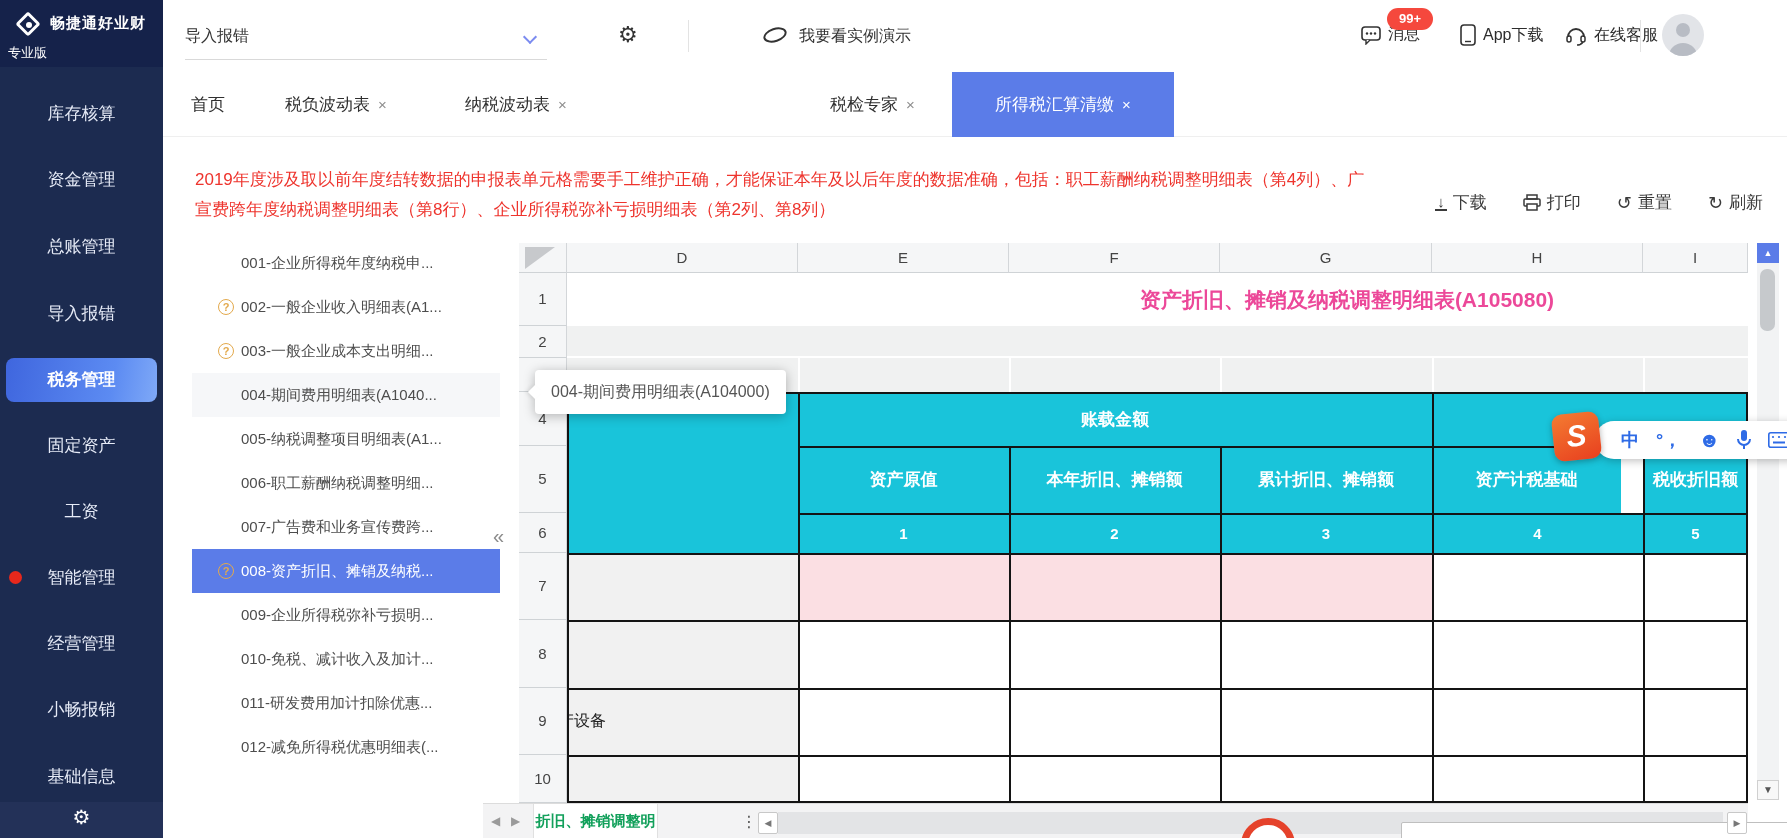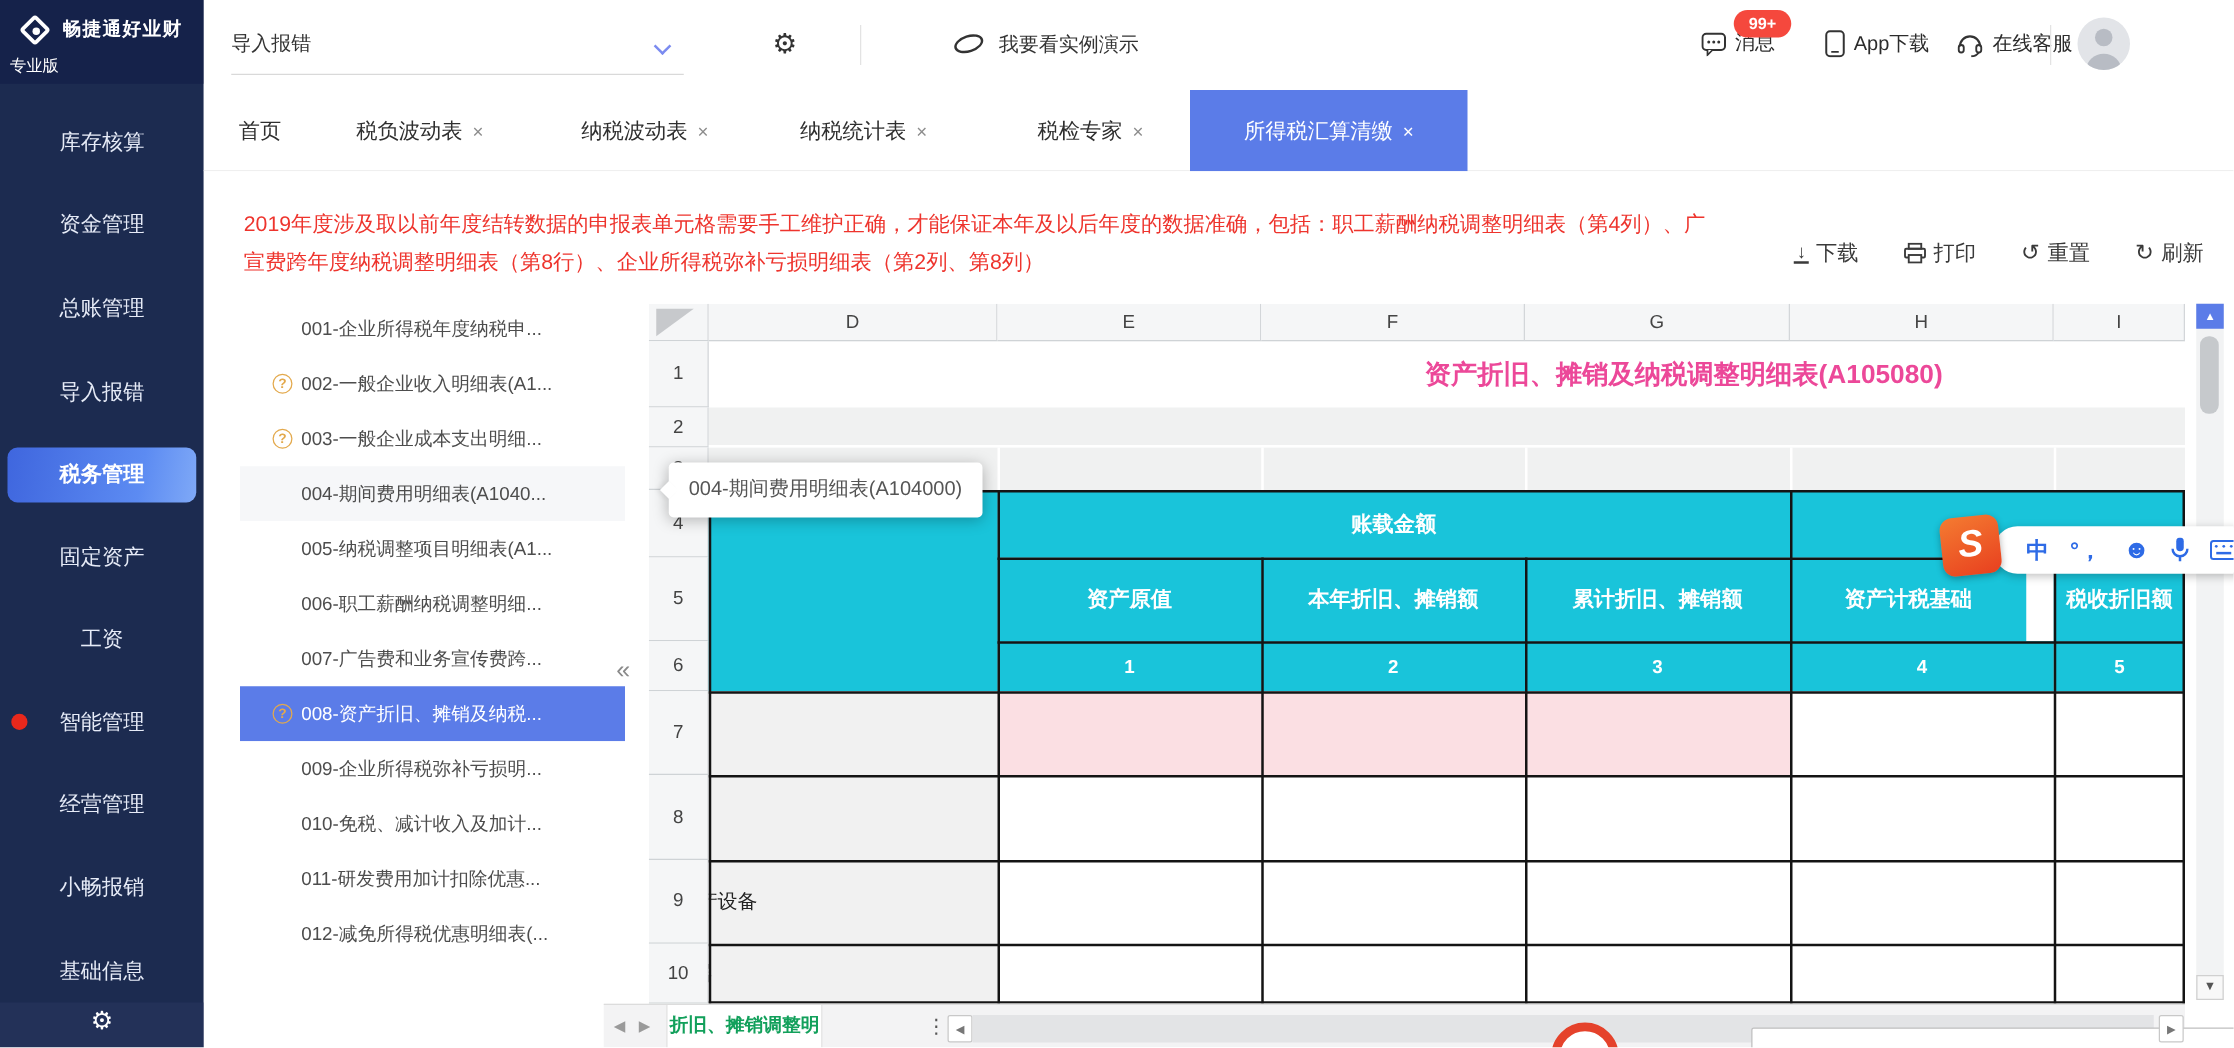--- a/index.html
+++ b/index.html
@@ -203,23 +203,20 @@
 
   <nav id="tabbar">
     <div class="tab" style="left:28px">
       <span>首页</span>
     </div>
     <div class="tab" style="left:122px">
       <span>税负波动表</span><span class="x">×</span>
     </div>
     <div class="tab" style="left:302px">
       <span>纳税波动表</span><span class="x">×</span>
-    </div>
-    <div class="tab" style="left:477px">
-      <span>纳税统计表</span><span class="x">×</span>
     </div>
     <div class="tab" style="left:667px">
       <span>税检专家</span><span class="x">×</span>
     </div>
     <div class="tab active" style="left:789px;width:222px">
       <span>所得税汇算清缴</span><span class="x">×</span>
     </div>
   </nav>
 
   <main id="content">

